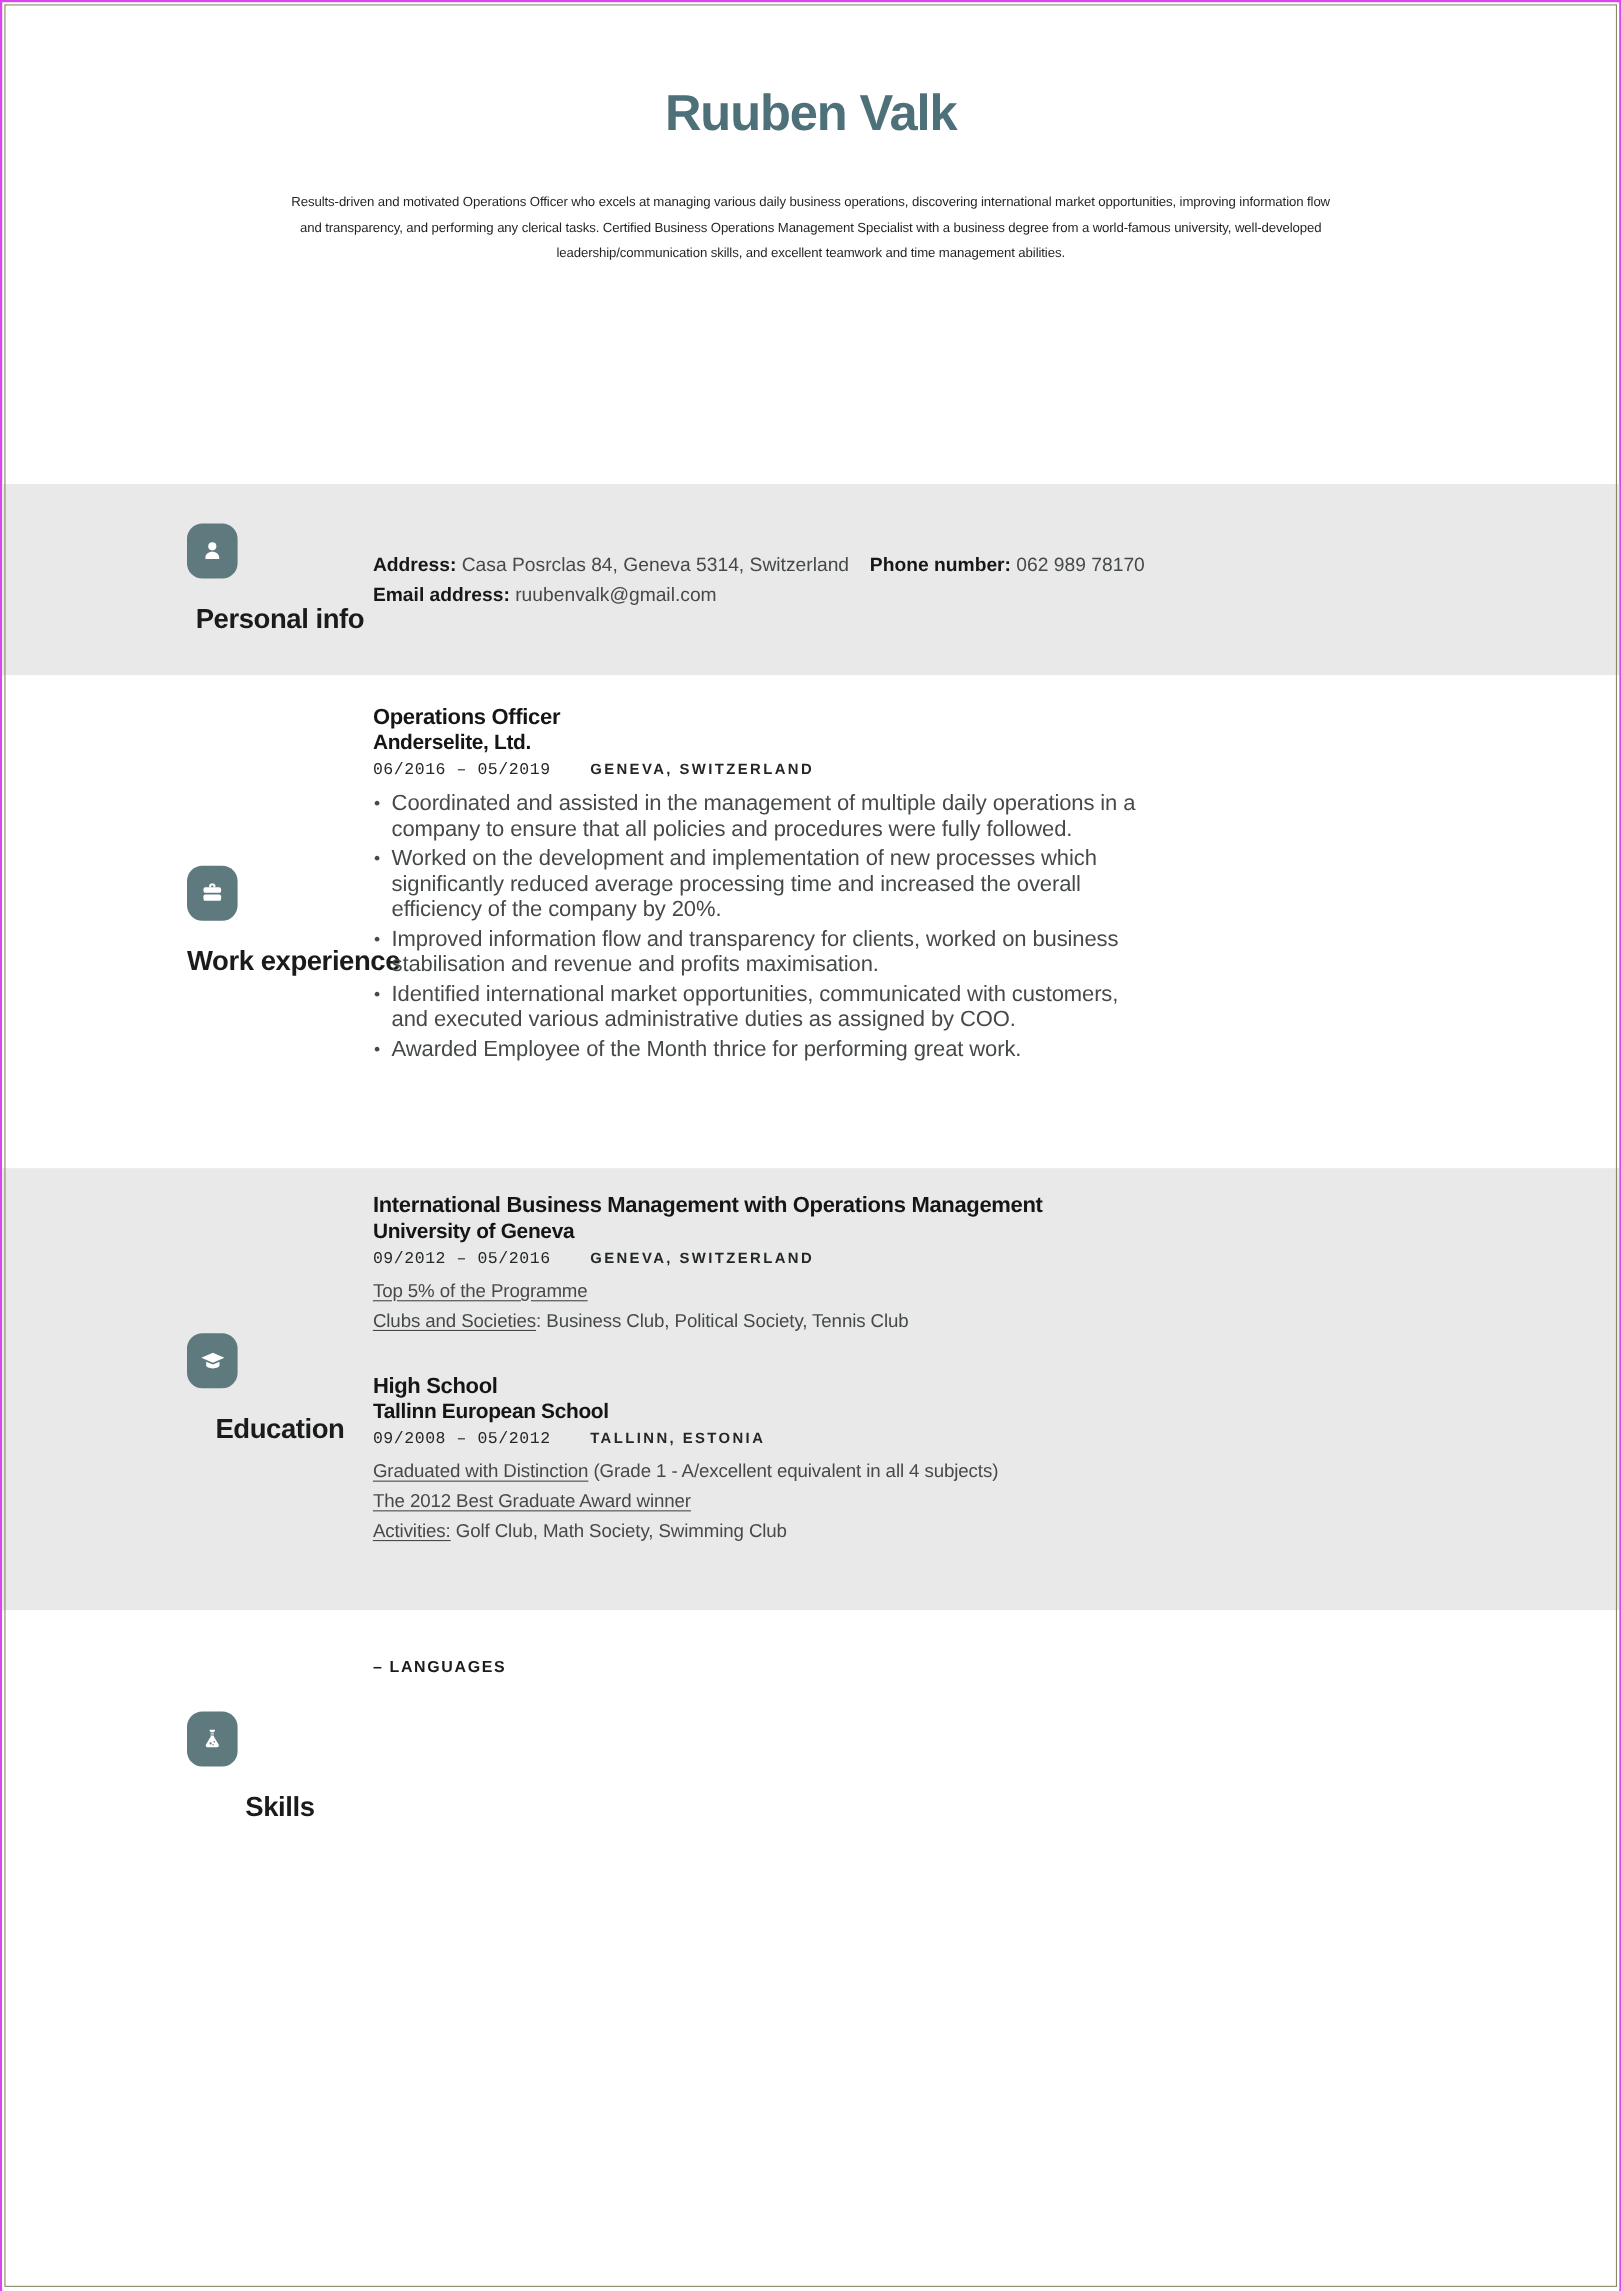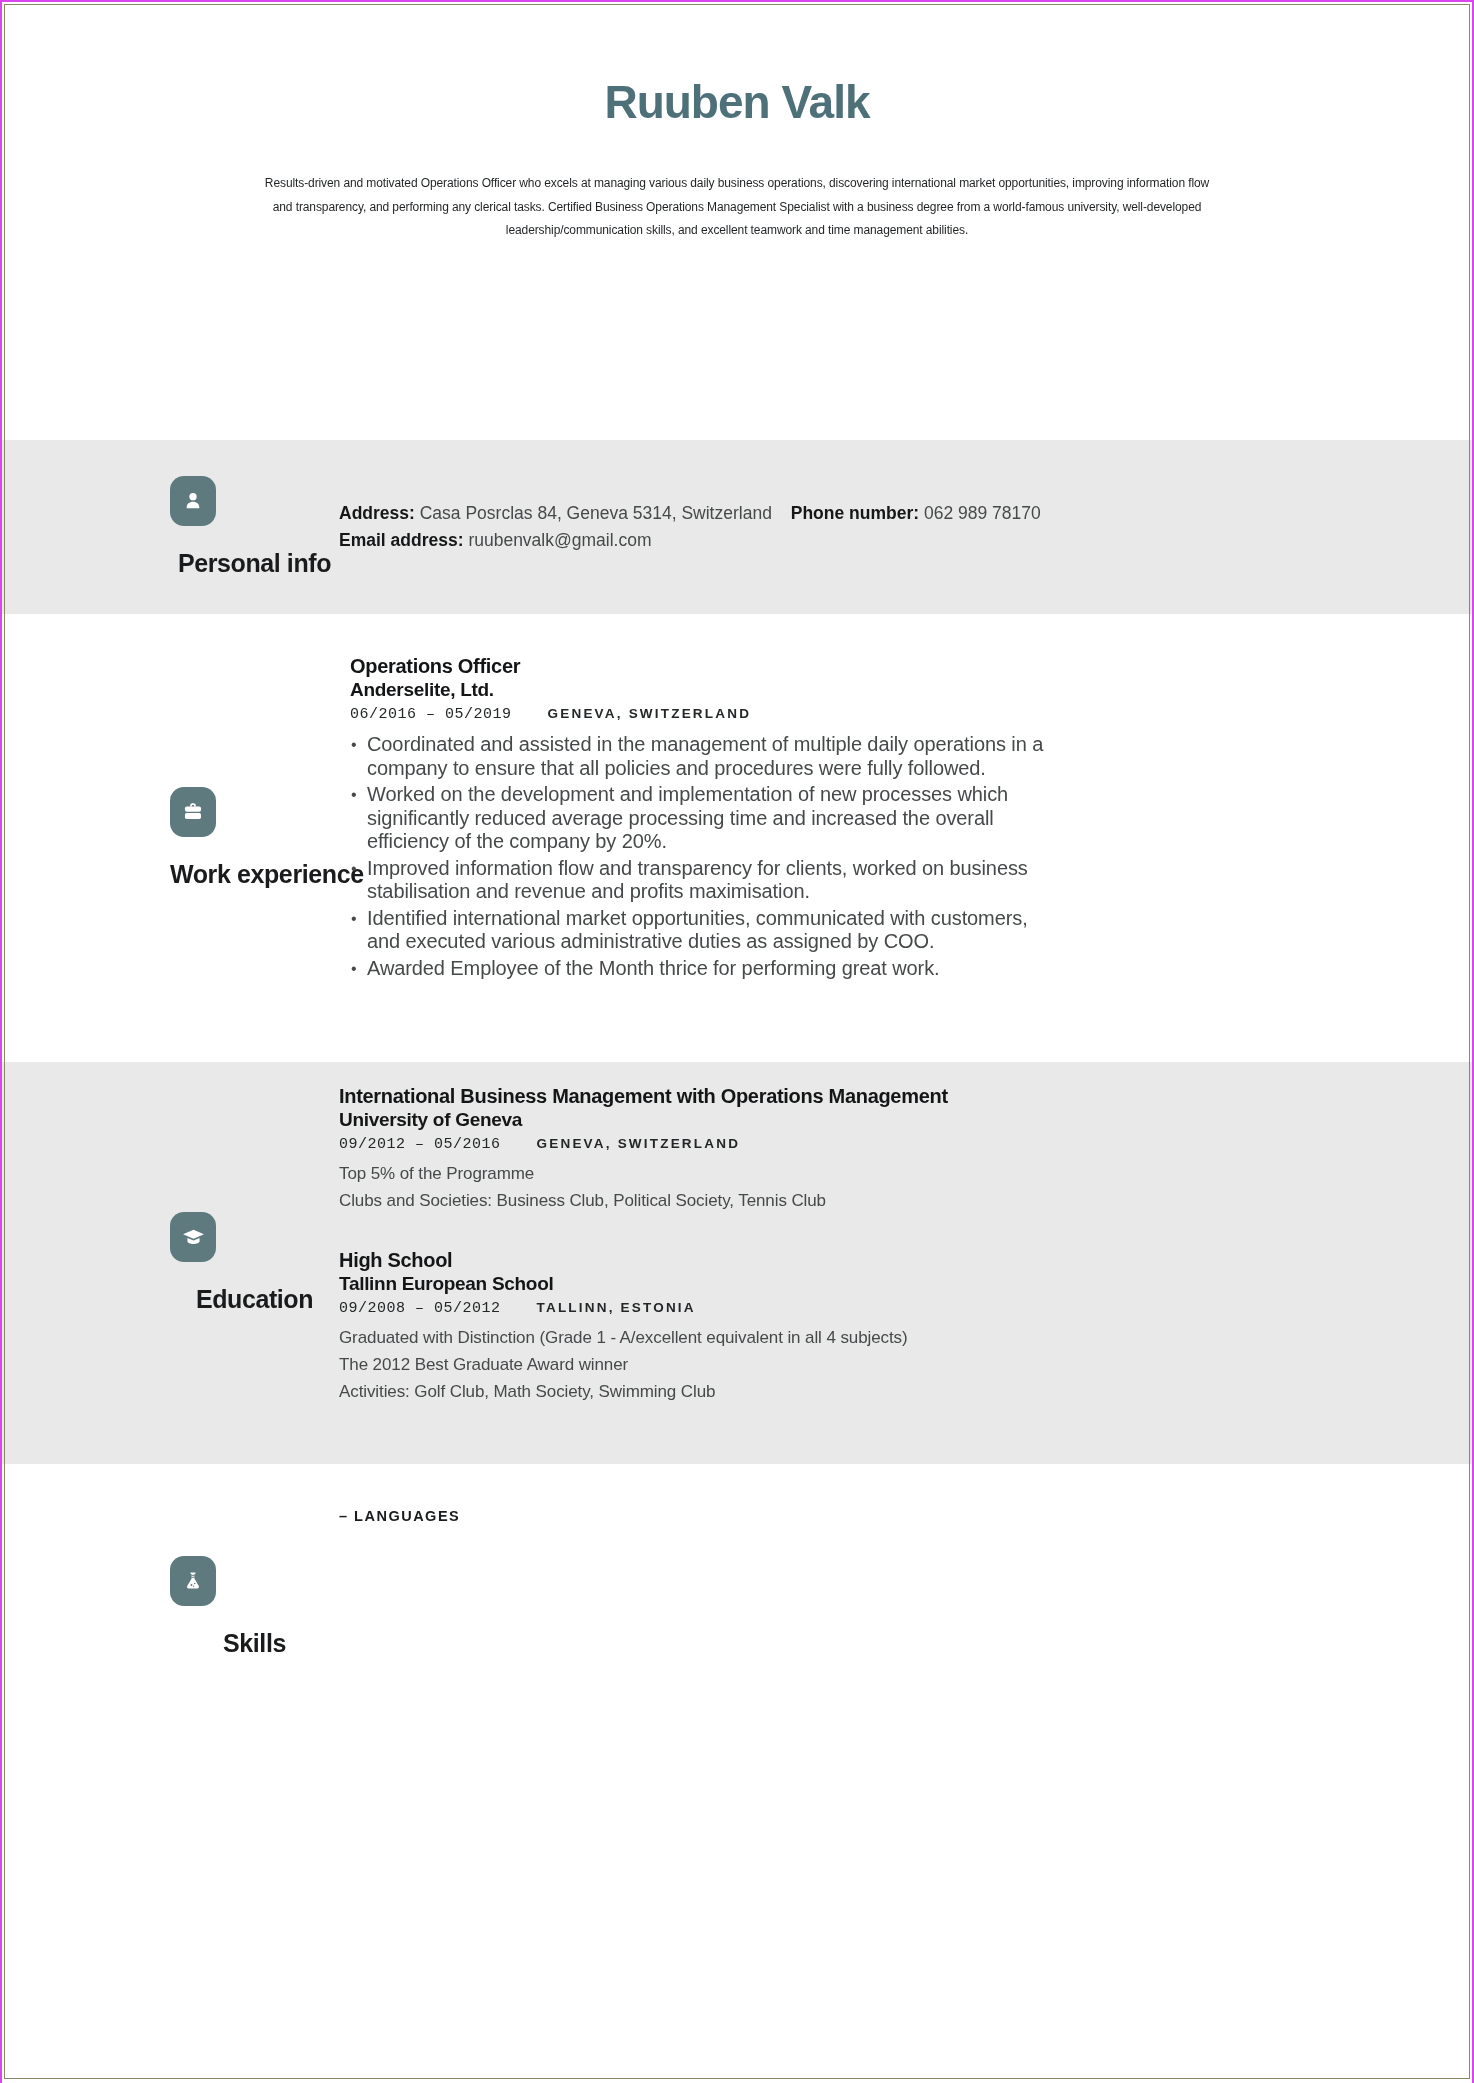--- a/index.html
+++ b/index.html
@@ -50,40 +50,40 @@
   }
   .rightcol{width:705px;flex:0 0 705px;box-sizing:border-box;}
   
   .band.personal{height:174px;}
   .band.personal .rightcol{display:flex;flex-direction:column;justify-content:center;}
   .pline{font-size:17.5px;line-height:27.5px;color:#46494a;}
   .pline .b{font-weight:bold;color:#161718;}
   .pline .gap{margin-left:14px;}
   
   .band.work{height:448px;background:#fff;}
-  .band.work .rightcol{padding-top:40px;margin-left:11px;}
+  .band.work .rightcol{padding-top:26px;}
   .role{margin:0;font-size:20px;line-height:24px;font-weight:bold;color:#141516;letter-spacing:-0.3px;}
   .company{margin:0;font-size:19px;line-height:23px;font-weight:bold;color:#141516;letter-spacing:-0.3px;}
   .meta{margin-top:5px;display:flex;align-items:baseline;}
   .dates{font-family:"Liberation Mono","DejaVu Sans Mono",monospace;font-size:15px;color:#232728;letter-spacing:0.5px;}
   .loc{margin-left:36px;font-size:13.5px;font-weight:bold;letter-spacing:2.2px;color:#232728;}
   ul.bullets{margin:10px 0 0;padding:0 0 0 17px;list-style:none;}
   ul.bullets li{
     position:relative;font-size:20px;line-height:23.5px;color:#46494a;
     margin-bottom:3px;letter-spacing:-0.1px;
   }
   ul.bullets li::before{
     content:"\2022";position:absolute;left:-16px;top:0;color:#46494a;font-size:16px;
   }
   
   .band.education{height:402px;}
   .band.education .rightcol{padding-top:22px;}
   .edu-entry + .edu-entry{margin-top:34px;}
   .eline{font-size:17px;line-height:27px;color:#46494a;letter-spacing:-0.1px;}
-  .eline .u{text-underline-offset:3px;margin-top:36px;}
+  .eline .u{text-decoration:underline;text-underline-offset:3px;margin-top:36px;}
   
   .band.skills{height:621px;background:#fff;}
   .band.skills .leftcol{justify-content:flex-start;padding-top:56px;margin-top:36px;}
   .band.skills .rightcol{padding-top:44px;}
   .group-label{font-size:14.5px;font-weight:bold;letter-spacing:1.5px;color:#1b1c1d;}
   .lang-grid{
     margin-top:16px;display:grid;grid-template-columns:repeat(3,232px);
     row-gap:24px;
   }
   .lang{text-align:center;}

